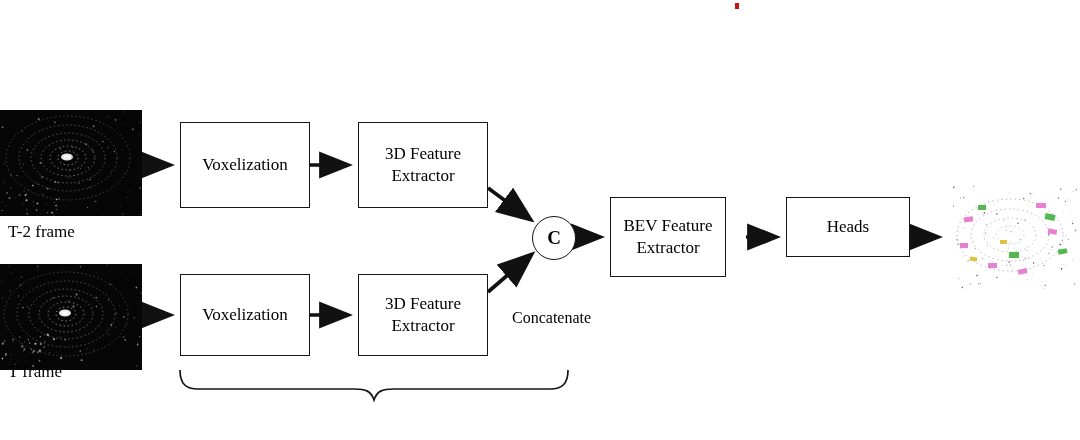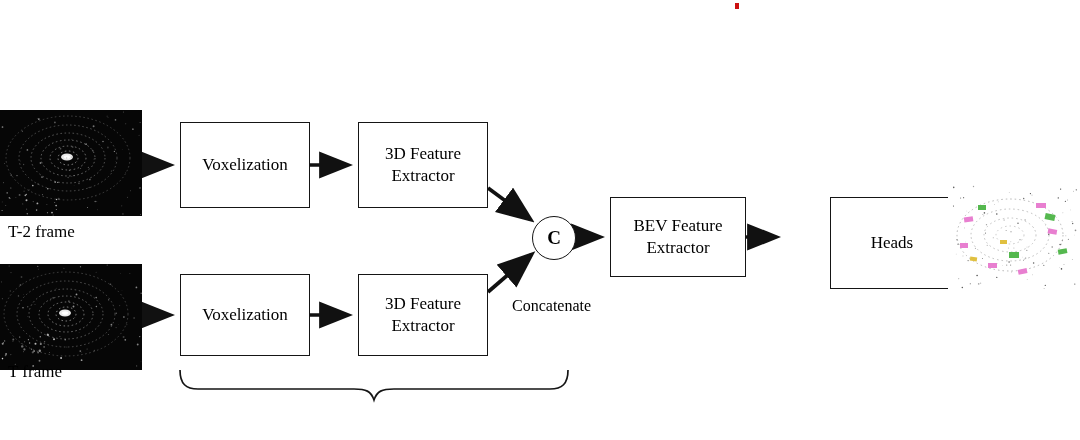--- a/index.html
+++ b/index.html
@@ -47,21 +47,21 @@
     background:#fff;
     display:flex;
     align-items:center;
     justify-content:center;
     font-size:19px;
     font-weight:bold;
     z-index:4;
   }
   .concat-caption{
     position:absolute;
-    left:512px; top:297px;
+    left:512px; top:309px;
     font-size:16px;
     z-index:3;
   }
   .brace-label{
     position:absolute;
     left:180px; top:415px;
     width:388px;
     text-align:center;
     font-size:18px;
     z-index:3;
@@ -344,22 +344,22 @@
 
   <div class="box" style="left:180px;top:122px;width:130px;height:86px;">Voxelization</div>
   <div class="box" style="left:358px;top:122px;width:130px;height:86px;">3D Feature Extractor</div>
 
   <div class="box" style="left:180px;top:274px;width:130px;height:82px;">Voxelization</div>
   <div class="box" style="left:358px;top:274px;width:130px;height:82px;">3D Feature Extractor</div>
 
   <div class="concat-circle">C</div>
   <div class="concat-caption">Concatenate</div>
 
-  <div class="box" style="left:610px;top:197px;width:136px;height:80px;">BEV Feature Extractor</div>
-  <div class="box" style="left:786px;top:197px;width:124px;height:92px;margin-left:44px;">Heads</div>
+  <div class="box" style="left:610px;top:197px;width:116px;height:80px;">BEV Feature Extractor</div>
+  <div class="box" style="left:786px;top:197px;width:124px;height:60px;">Heads</div>
 
   <div class="pc-img" style="left:948px;top:185px;width:130px;height:104px;background:#fff;">
     <svg width="130" height="104" viewBox="0 0 130 104">
       <rect width="130" height="104" fill="#ffffff"></rect>
       <g fill="none" stroke-dasharray="1.5 3">
         <ellipse cx="62" cy="50" rx="14" ry="9" stroke="#c8c8c8"></ellipse>
         <ellipse cx="62" cy="50" rx="26" ry="17" stroke="#c2c2c2"></ellipse>
         <ellipse cx="62" cy="50" rx="39" ry="26" stroke="#bcbcbc"></ellipse>
         <ellipse cx="62" cy="50" rx="53" ry="36" stroke="#b6b6b6"></ellipse>
       </g>

